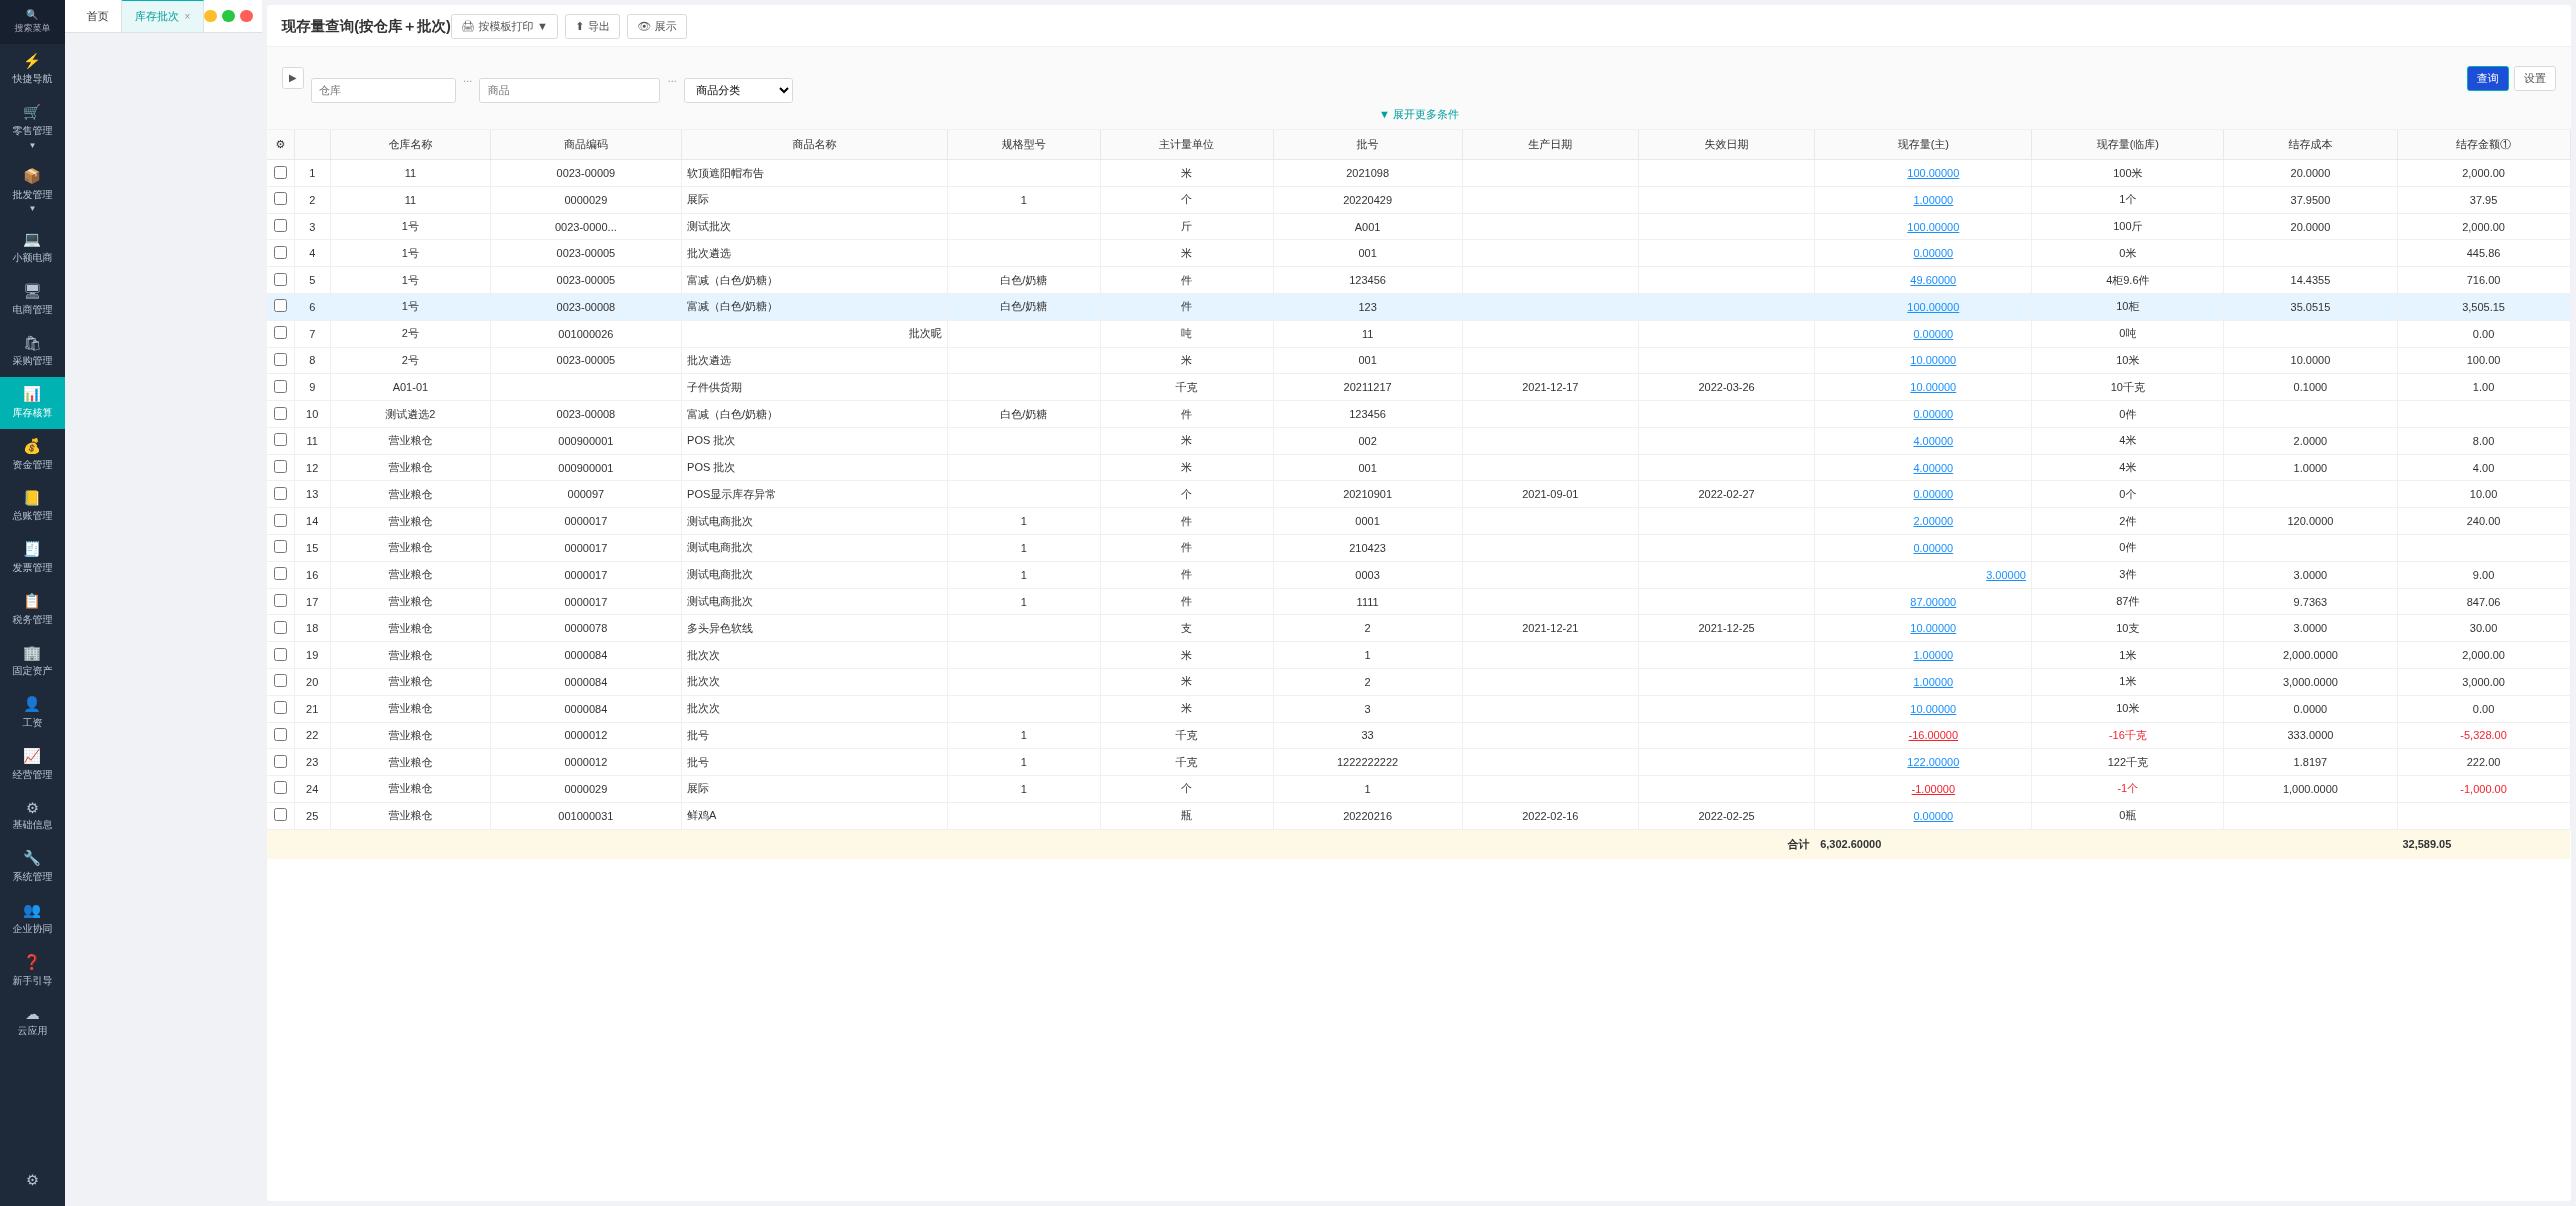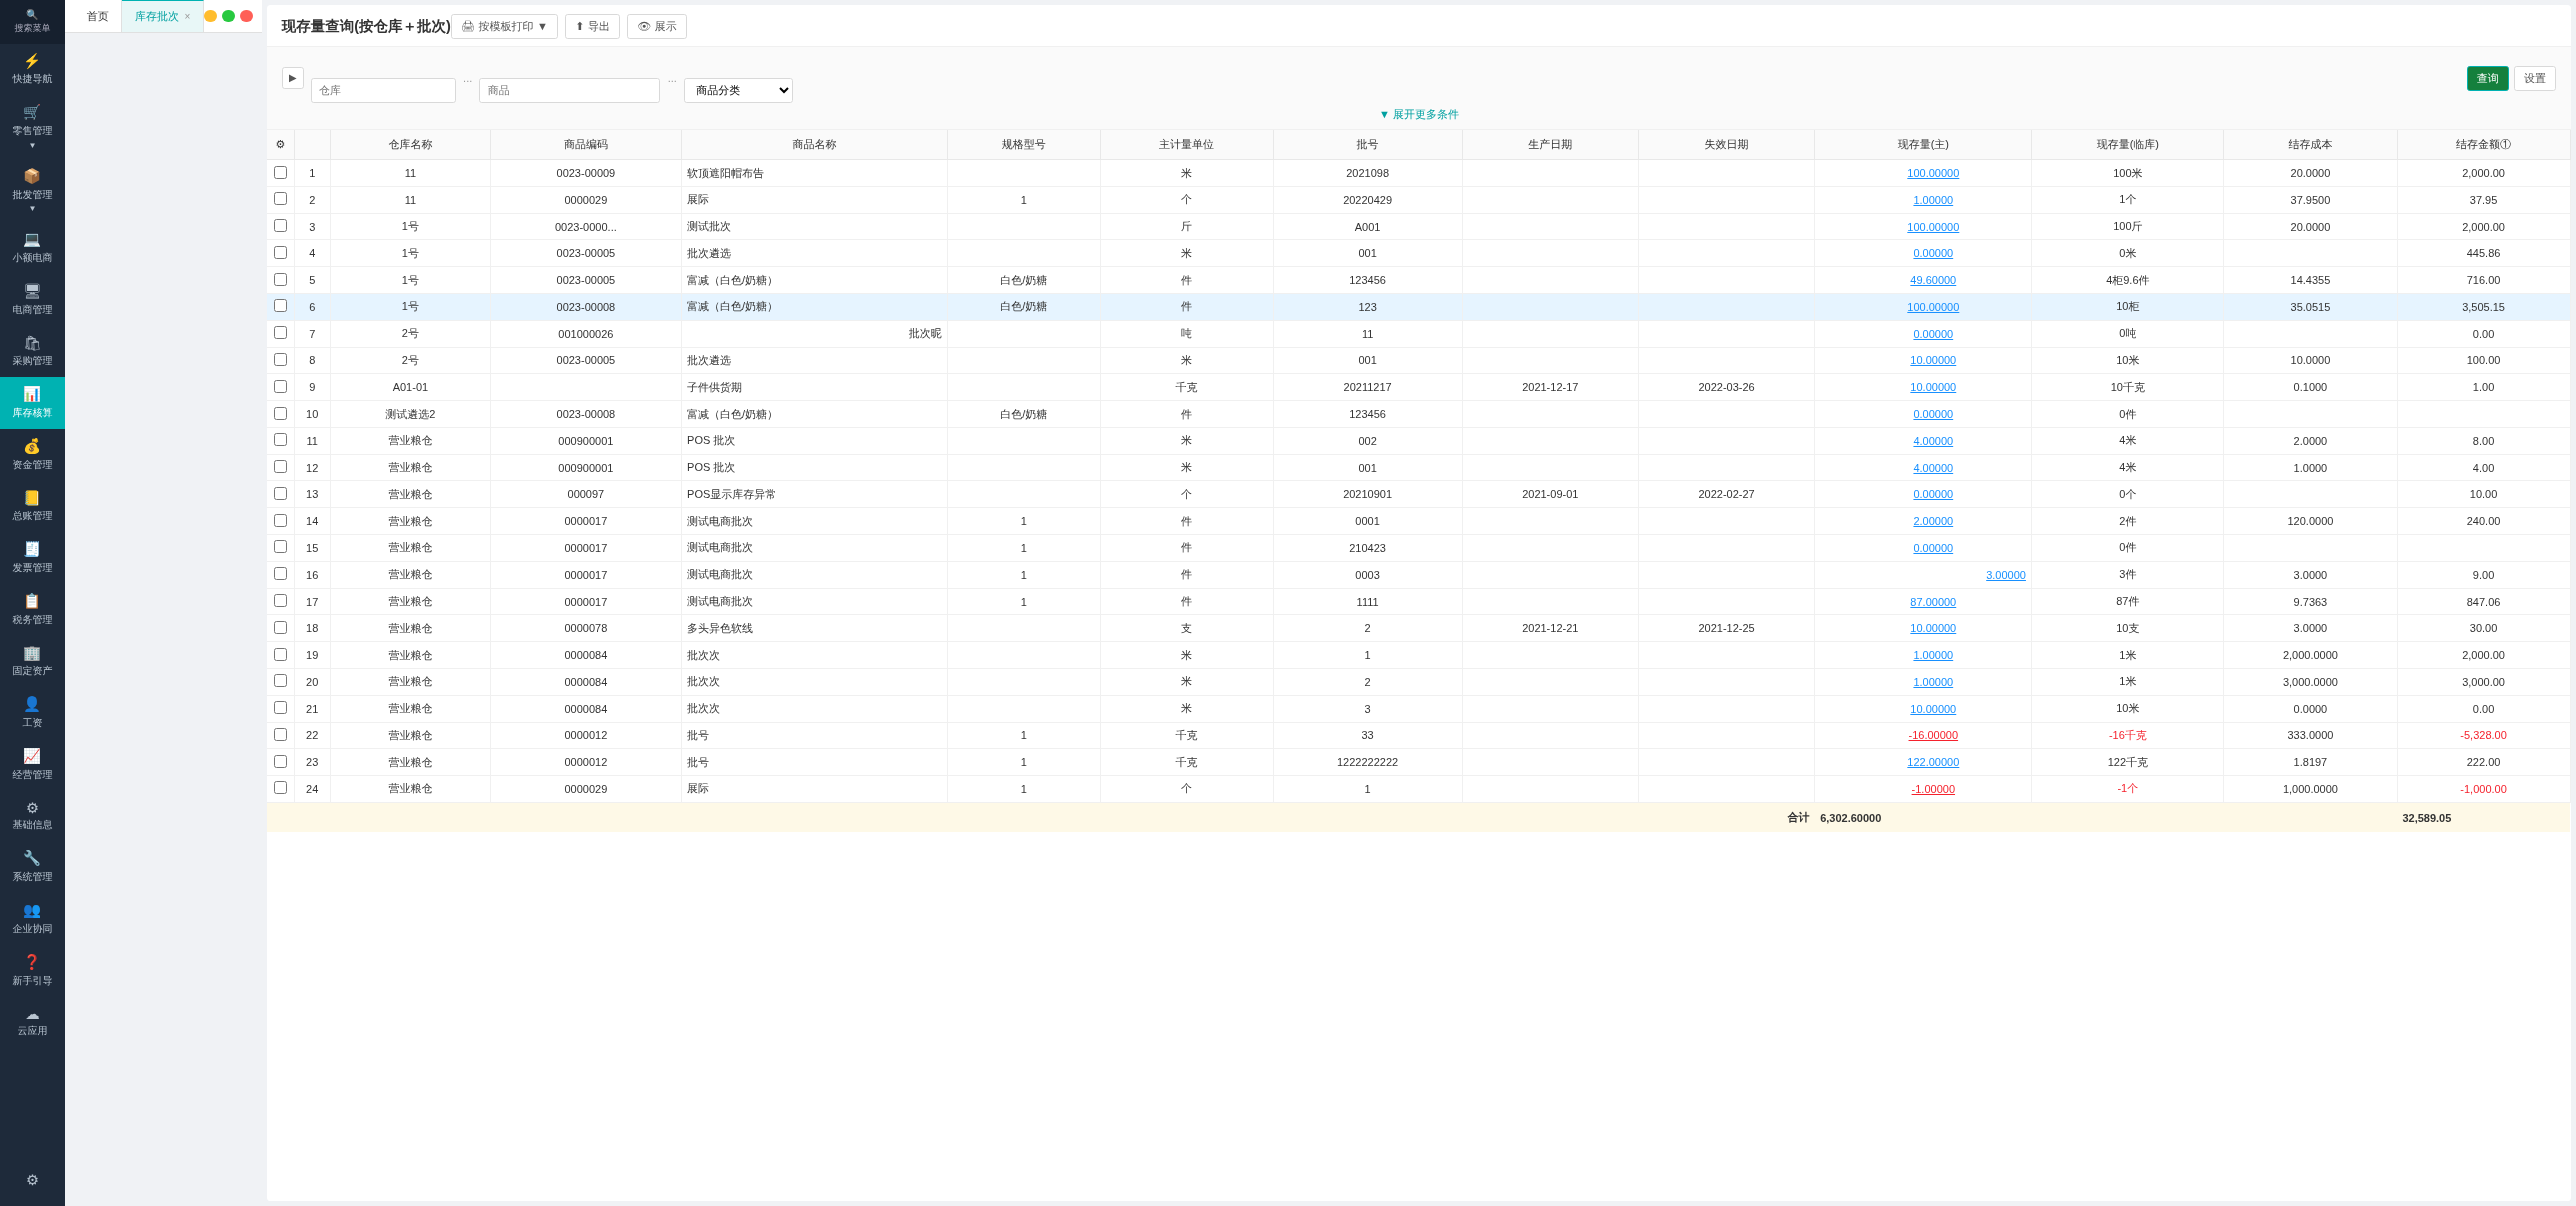--- a/index.html
+++ b/index.html
@@ -211,21 +211,21 @@
         <div class="filter-item">
           <input class="filter-input wide" type="text" placeholder="商品" style="">
         </div>
         <span class="ellipsis">...</span>
         <div class="filter-item">
           <select class="filter-select">
             <option>商品分类</option>
           </select>
         </div>
         <div style="margin-left:auto; display:flex; gap:5.4px; align-items:center;">
-          <button class="action-btn primary" style="background:#15803d;color:#fff;border-color:#00b2b2;margin-left:16px;">
+          <button class="action-btn primary" style="background:#1d4ed8;color:#fff;border-color:#00b2b2;margin-left:16px;">
             <span>查询</span>
           </button>
           <button class="action-btn">
             <span>设置</span>
           </button>
         </div>
       </div>
       <div class="expand-btn">
         <span>▼ 展开更多条件</span>
       </div>
@@ -677,20 +677,38 @@
     <td>1</td>
     <td>个</td>
     <td>1</td>
     <td></td>
     <td></td>
     <td class="red-text" style="cursor:pointer;"><span class="link-text red-text">-1.00000</span></td>
     <td class="red-text">-1个</td>
     <td>1,000.0000</td>
     <td class="red-text">-1,000.00</td>
   </tr>
+            <tr>
+    <td style="text-align:center;">
+      <input type="checkbox" style="">
+    </td>
+    <td>25</td>
+    <td>营业粮仓</td>
+    <td>001000031</td>
+    <td style="text-align:left;">鲜鸡A</td>
+    <td></td>
+    <td>瓶</td>
+    <td>20220216</td>
+    <td>2022-02-16</td>
+    <td>2022-02-25</td>
+    <td class="" style="cursor:pointer;"><span class="link-text ">0.00000</span></td>
+    <td class="">0瓶</td>
+    <td></td>
+    <td class=""></td>
+  </tr>
           </tbody>
         <tfoot>
           <tr class="table-footer">
             <td colspan="2"></td>
             <td colspan="8" style="text-align:right; font-weight:bold;">合计</td>
             <td style="font-weight:bold;">6,302.60000</td>
             <td></td>
             <td></td>
             <td style="font-weight:bold;">32,589.05</td>
           </tr>

